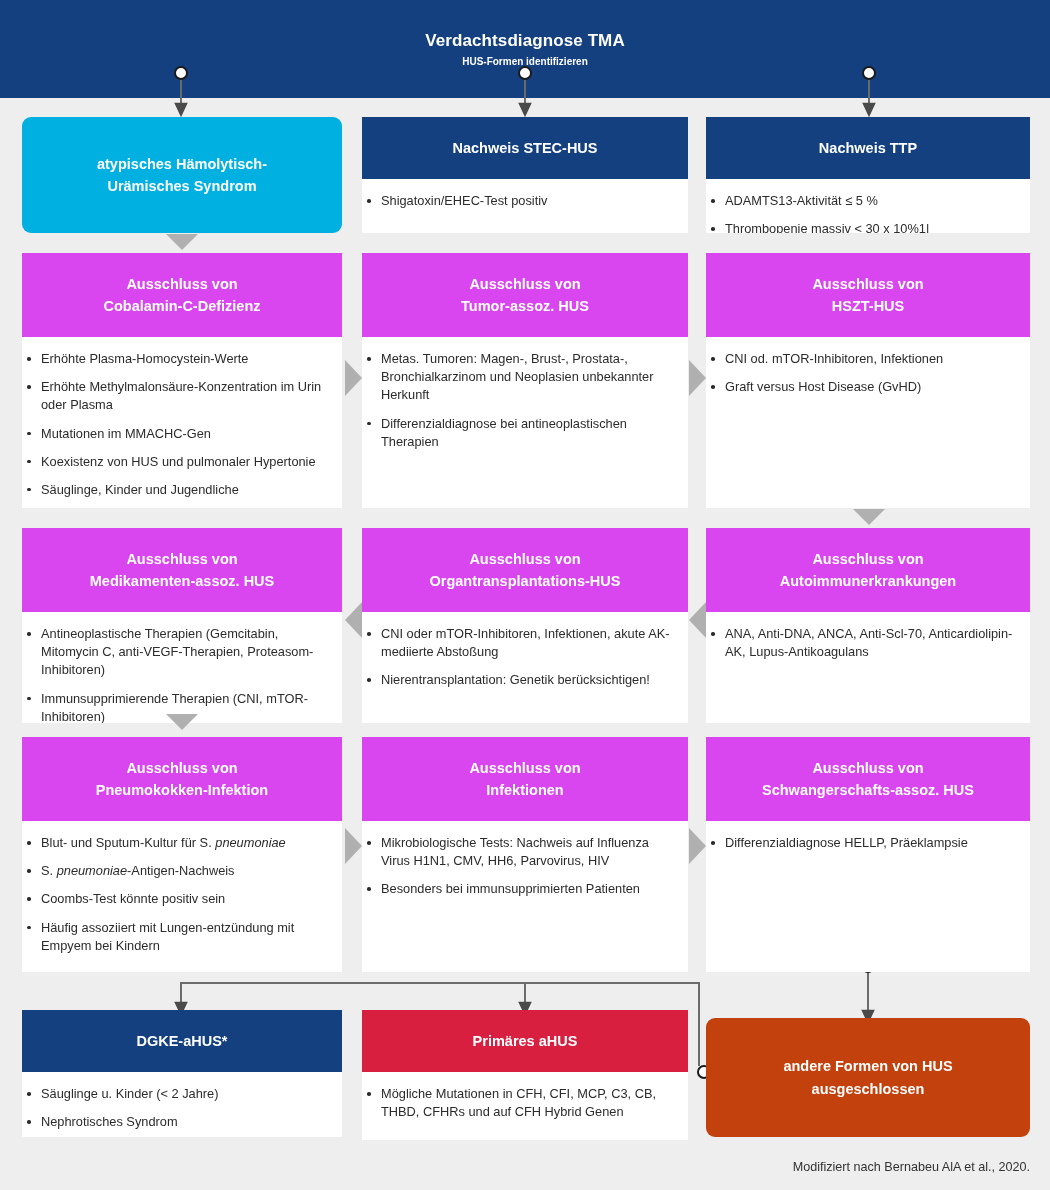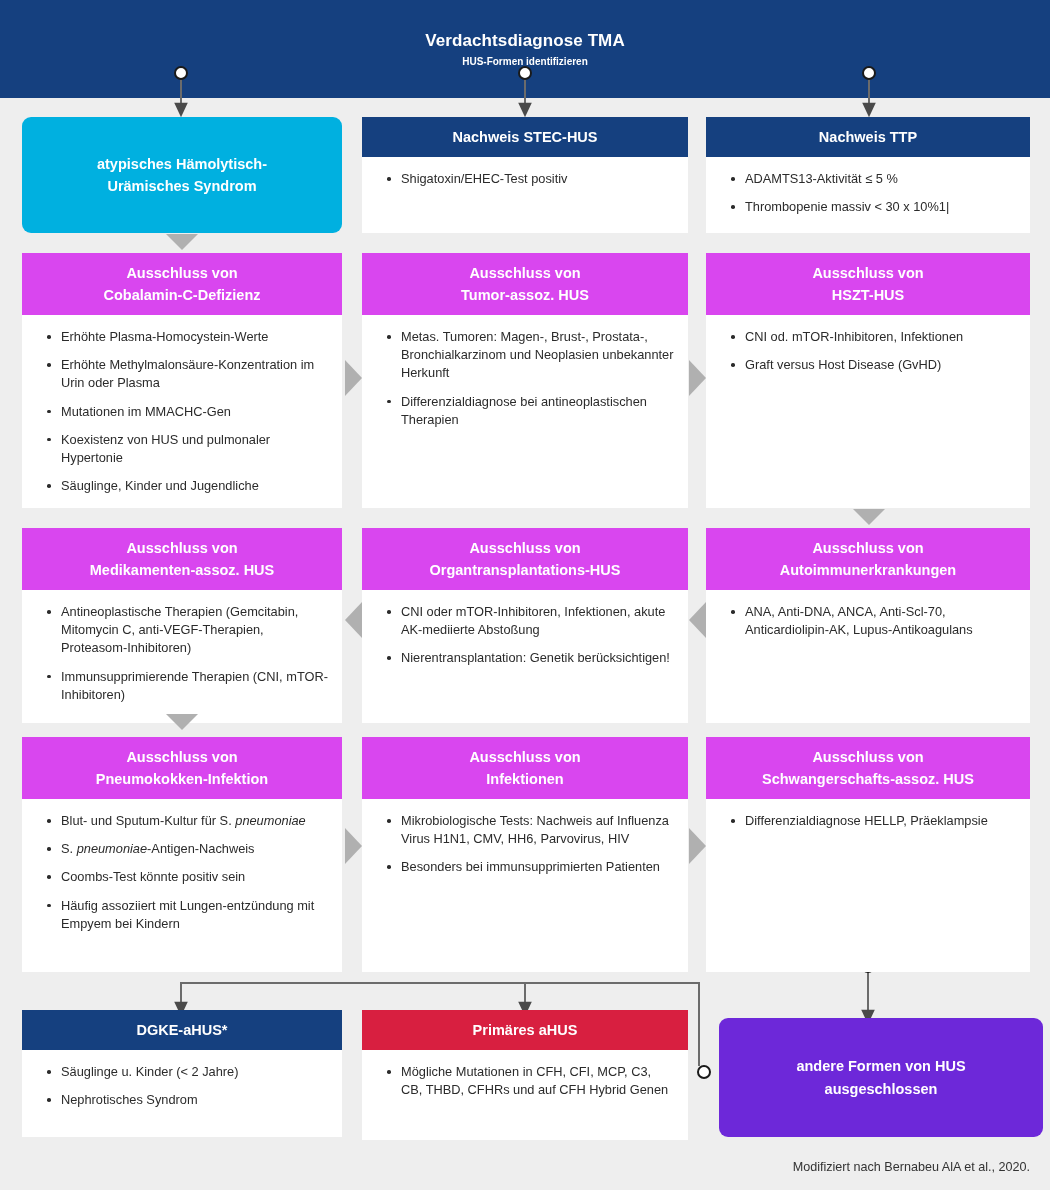--- a/index.html
+++ b/index.html
@@ -47,28 +47,28 @@
   .card-head {
     display: flex;
     flex-direction: column;
     align-items: center;
     justify-content: flex-start;
     text-align: center;
     color: #ffffff;
     font-size: 14.5px;
     font-weight: bold;
     line-height: 1.52;
-    padding: 9px 8px;
+    padding: 20px 8px;
   }
   .card-head.cyan  { background: #d946ef; }
   .card-head.navy  { background: #15407f; }
   .card-head.red   { background: #d81f40; }
 
   .card-body {
-    padding: 13px 14px 12px 20px;
+    padding: 13px 14px 12px 0;
   }
   .card-body ul { list-style: none; }
   .card-body li {
     position: relative;
     padding-left: 19px;
     font-size: 12.8px;
     line-height: 1.42;
     color: #2b2b2b;
     margin-bottom: 10px;
   }
@@ -91,21 +91,21 @@
     justify-content: center;
     text-align: center;
     color: #ffffff;
     font-size: 14.5px;
     font-weight: bold;
     line-height: 1.55;
     padding: 10px 14px;
     border-radius: 9px;
   }
   .block.cyan { background: #00b0e0; }
-  .block.navy { background: #6d28d9; margin-left: 13px; }
+  .block.navy { background: #c2410c; }
 
   
   .tri-down {
     position: absolute;
     width: 0; height: 0;
     border-left: 16px solid transparent;
     border-right: 16px solid transparent;
     border-top: 16px solid #b0b0b0;
   }
   .tri-right {

